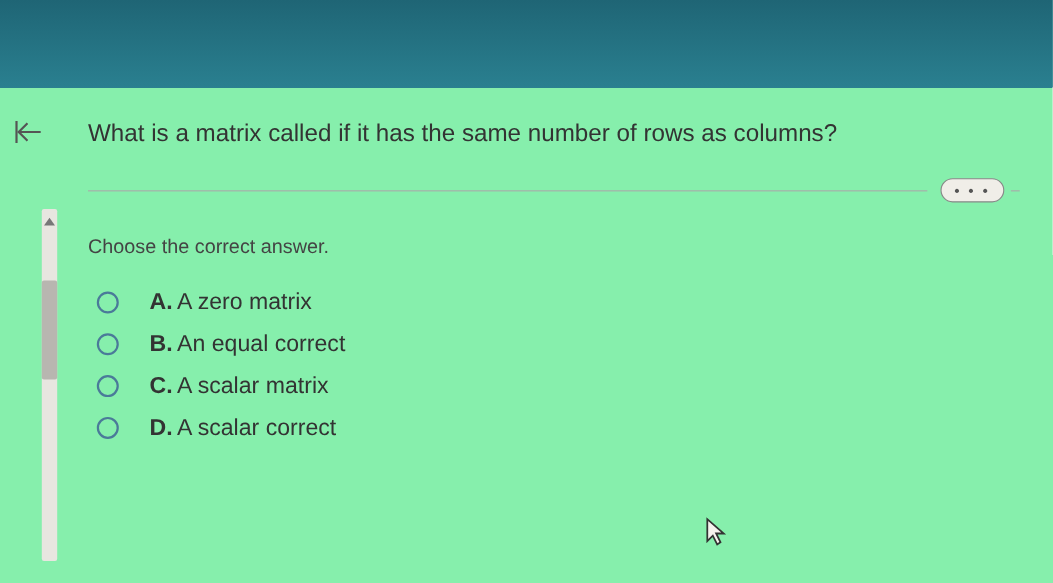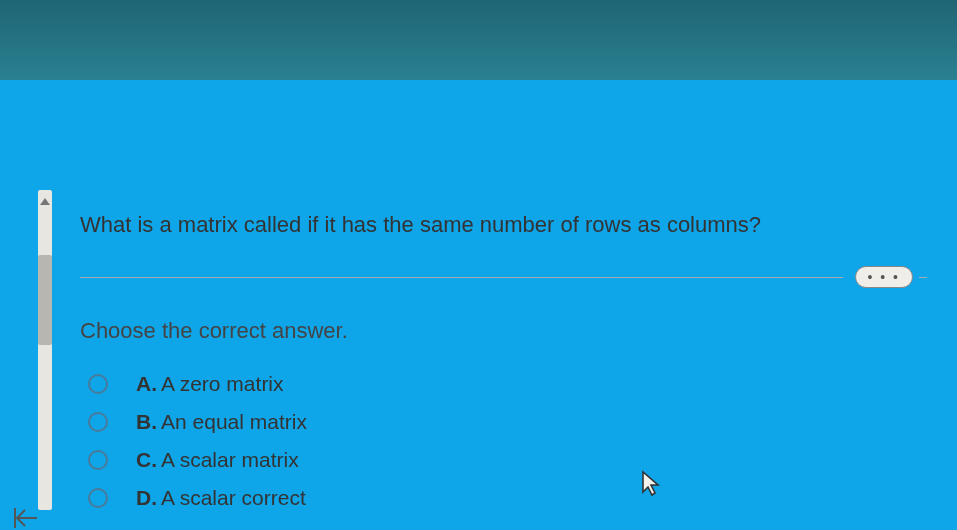--- a/index.html
+++ b/index.html
@@ -9,25 +9,24 @@
       height: 530px;
       background: linear-gradient(to bottom, #2a8090 0%, #2a8090 15%, #f5f3ee 15%, #f5f3ee 100%);
       overflow: hidden;
       position: relative;
     }
     .top-bar {
       height: 80px;
       background: linear-gradient(to bottom, #1f6575, #2a8090);
     }
     .content-area {
-      background: #0ea5e9;
+      background: #86efac;
       height: 450px;
       position: relative;
       display: flex;
-      align-items: flex-end;
     }
     .left-sidebar {
       width: 50px;
       padding-top: 28px;
       display: flex;
       flex-direction: column;
       align-items: center;
       gap: 40px;
     }
     .back-icon {
@@ -91,21 +90,21 @@
       border: 1px solid #888;
       border-radius: 12px;
       padding: 2px 12px;
       font-size: 14px;
       color: #555;
       letter-spacing: 2px;
       cursor: pointer;
       background: #f0eee8;
     }
     .instruction {
-      font-size: 22px;
+      font-size: 18px;
       color: #444;
       margin-bottom: 28px;
     }
     .options {
       display: flex;
       flex-direction: column;
       gap: 14px;
       padding-left: 8px;
     }
     .option {
@@ -168,21 +167,21 @@
 
     <div class="instruction">Choose the correct answer.</div>
 
     <div class="options">
       <div class="option">
         <span class="radio"></span>
         <span><span class="opt-letter">A.</span><span>A zero matrix</span></span>
       </div>
       <div class="option">
         <span class="radio"></span>
-        <span><span class="opt-letter">B.</span><span>An equal matrix</span></span>
+        <span><span class="opt-letter">B.</span><span>An equal correct</span></span>
       </div>
       <div class="option">
         <span class="radio"></span>
         <span><span class="opt-letter">C.</span><span>A scalar matrix</span></span>
       </div>
       <div class="option">
         <span class="radio"></span>
         <span><span class="opt-letter">D.</span><span>A scalar correct</span></span>
       </div>
     </div>

